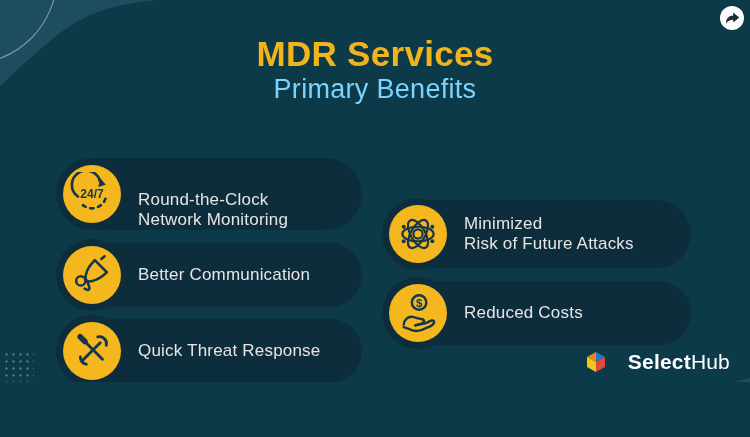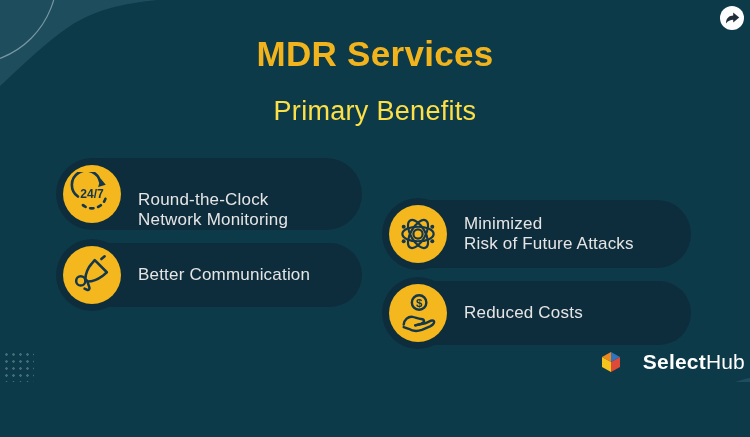--- a/index.html
+++ b/index.html
@@ -17,34 +17,34 @@
     background-image: radial-gradient(circle, rgba(173,200,210,0.35) 1.1px, transparent 1.5px);
     background-size:7px 7px;
   }
   .share-btn {
     position:absolute; left:720px; top:6px; width:24px; height:24px;
     border-radius:50%; background:#fdfdfd; display:flex; align-items:center; justify-content:center;
     cursor:pointer;
   }
   .header { position:absolute; left:0; top:34px; width:750px; text-align:center; }
   .title { font-size:35px; font-weight:700; color:#f2b41c; letter-spacing:0.3px; }
-  .subtitle { font-size:27px; font-weight:400; color:#fde047; margin-top:22px; letter-spacing:0.3px; }
+  .subtitle { font-size:27px; font-weight:400; color:#7dd3fc; margin-top:0; letter-spacing:0.3px; }
   .card {
     position:absolute; background:#0e2d3c; border-radius:37px;
     display:flex; align-items:center; padding-left:76px;
   }
   .halo { position:absolute; width:72px; height:72px; border-radius:50%; background:#0e2d3c; left:-6px; }
   .icon-circle {
     position:absolute; width:58px; height:58px; border-radius:50%;
     background:#f4b71d; left:1px; display:flex; align-items:center; justify-content:center;
   }
   .icon-circle svg { width:44px; height:44px; }
   .card-label { color:#e5e5e5; font-size:17px; line-height:20px; letter-spacing:0.2px; }
   .card-label span { display:block; }
-  .logo { position:absolute; right:5px; bottom:8px; display:flex; align-items:center; gap:23px; }
+  .logo { position:absolute; right:20px; bottom:8px; display:flex; align-items:center; gap:23px; }
   .logo-text { color:#ffffff; font-size:21px; letter-spacing:0.2px; }
   .logo-bold { font-weight:700; }
   .logo-reg { font-weight:400; }
 </style>
 </head>
 <body>
 
 <div class="stage">
 
   <svg class="decor decor-topleft" width="260" height="120" viewBox="0 0 260 120">
@@ -104,20 +104,37 @@
           <circle cx="9.8" cy="25.4" r="4.2"></circle>
           <path d="M28.5,5.5 L31.5,3"></path>
         </g>
       </svg>
     </div>
     <div class="card-label">
       <span>Better Communication</span>
     </div>
   </div>
 
+  <div class="card" style="left:62px; top:319px; width:300px; height:64px;">
+    <div class="halo" style="top:-4px;"></div>
+    <div class="icon-circle" style="top:3px;">
+      <svg viewBox="0 0 40 40">
+        <g fill="none" stroke="#14374b" stroke-width="2.6" stroke-linecap="round">
+          <path d="M13,11 L29.5,27.5"></path>
+          <path d="M9.2,7 L13.6,11.4" stroke-width="5"></path>
+          <path d="M27.5,12.5 L12,28"></path>
+          <path d="M25.2,7.2 A6.3,6.3 0 0 1 33,14.8"></path>
+          <path d="M9.5,25.5 A6.3,6.3 0 0 0 14.8,32"></path>
+        </g>
+      </svg>
+    </div>
+    <div class="card-label">
+      <span>Quick Threat Response</span>
+    </div>
+  </div>
 
   <div class="card" style="left:388px; top:200px; width:303px; height:68px;">
     <div class="halo" style="top:-2px;"></div>
     <div class="icon-circle" style="top:5px;">
       <svg viewBox="0 0 40 40">
         <g fill="none" stroke="#14374b" stroke-width="2">
           <ellipse cx="20" cy="20" rx="14.2" ry="6.6"></ellipse>
           <ellipse cx="20" cy="20" rx="14.2" ry="6.6" transform="rotate(60 20 20)"></ellipse>
           <ellipse cx="20" cy="20" rx="14.2" ry="6.6" transform="rotate(120 20 20)"></ellipse>
           <circle cx="20" cy="20" r="4.2"></circle>

